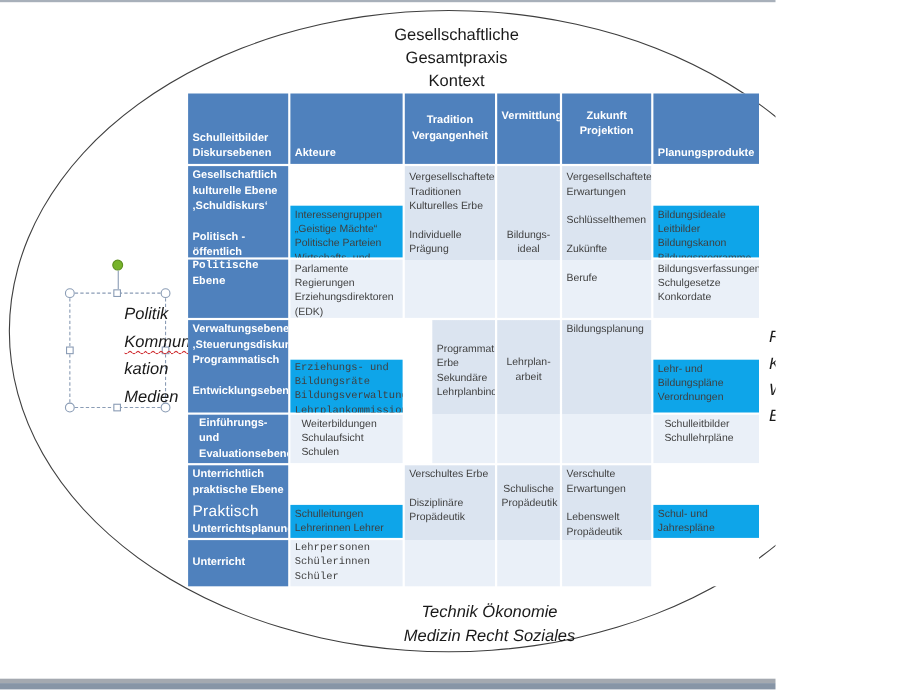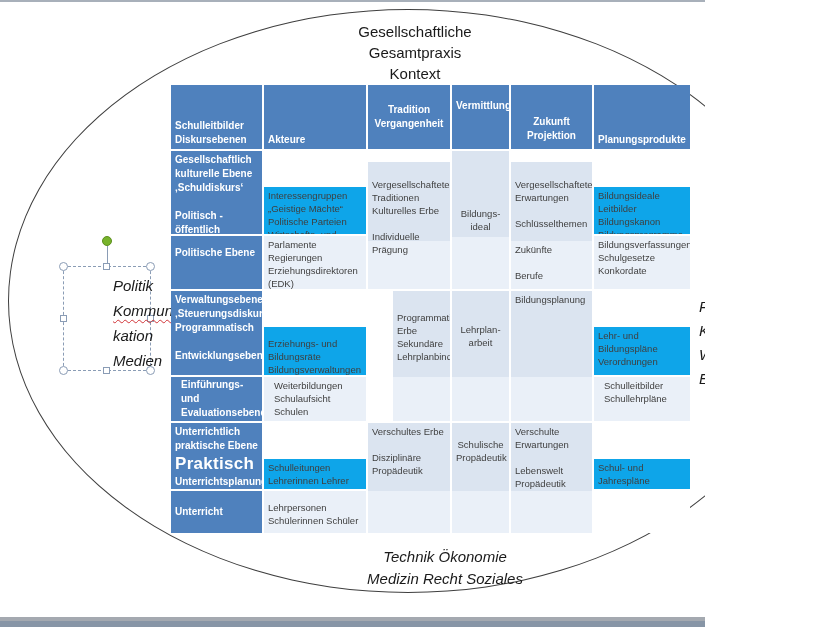--- a/index.html
+++ b/index.html
@@ -53,23 +53,23 @@
   .bandA{background:#0ea5e9;margin-top:36px;}
   .bandB{background:#eaf0f8;}
   .mTop{background:linear-gradient(to bottom,#dbe4f0 0 62%,#eaf0f8 62% 100%);}
   .mMid{background:linear-gradient(to bottom,#dbe4f0 0 66%,#eaf0f8 66% 100%);}
   .mBot{background:linear-gradient(to bottom,#dbe4f0 0 62%,#eaf0f8 62% 100%);}
   .c1{grid-column:1;} .c2{grid-column:2;} .c3{grid-column:3;} .c4{grid-column:4;} .c5{grid-column:5;} .c6{grid-column:6;}
   .r1{grid-row:2;} .r2{grid-row:3;} .r3{grid-row:4;} .r4{grid-row:5;padding-left:10px;} .r5{grid-row:6;} .r6{grid-row:7;}
   .r12{grid-row:2/4;} .r34{grid-row:4/6;} .r56{grid-row:6/8;}
   .vctr{display:flex;flex-direction:column;justify-content:center;}
   .hctr{text-align:center;}
-  .pt10{padding-top:10px;} .pt15{padding-top:15px;} .pt16{padding-top:16px;margin-top:11px;}
+  .pt10{padding-top:0;font-family:Liberation Mono, monospace;} .pt15{padding-top:15px;} .pt16{padding-top:4px;}
   .pt20{padding-top:20px;margin-left:25px;} .pt24{} .pt32{padding-top:32px;}
-  .big{font-size:17px;line-height:22px;font-weight:bold;letter-spacing:.3px;}
+  .big{font-size:14px;line-height:22px;font-weight:normal;letter-spacing:.3px;}
 </style>
 </head>
 <body>
 
 <div class="stage">
 
   <div class="top-rule"></div>
 
   <div class="ellipse"></div>
 
@@ -104,21 +104,21 @@
 Medizin Recht Soziales</div>
 
   <div class="tbl">
 
     <div class="cell th pre" style="grid-row:1">Schulleitbilder
 Diskursebenen</div>
     <div class="cell th pre" style="grid-row:1">Akteure</div>
     <div class="cell th ctr pre" style="grid-row:1">Tradition
 Vergangenheit</div>
     <div class="cell th ctr pre" style="grid-row:1;justify-content:flex-start;padding-top:14px">Vermittlung</div>
-    <div class="cell th ctr pre" style="grid-row:1;justify-content:flex-start;padding-top:30px">Zukunft
+    <div class="cell th ctr pre" style="grid-row:1;justify-content:flex-start;padding-top:14px">Zukunft
 Projektion</div>
     <div class="cell th pre" style="grid-row:1">Planungsprodukte</div>
 
     <div class="cell rowhead c1 r1 pre">Gesellschaftlich
 kulturelle Ebene
 ‚Schuldiskurs‘
 
 Politisch - öffentlich</div>
     <div class="cell rowhead c1 r2 pre pt10">Politische Ebene</div>
     <div class="cell rowhead c1 r3 pre">Verwaltungsebene

